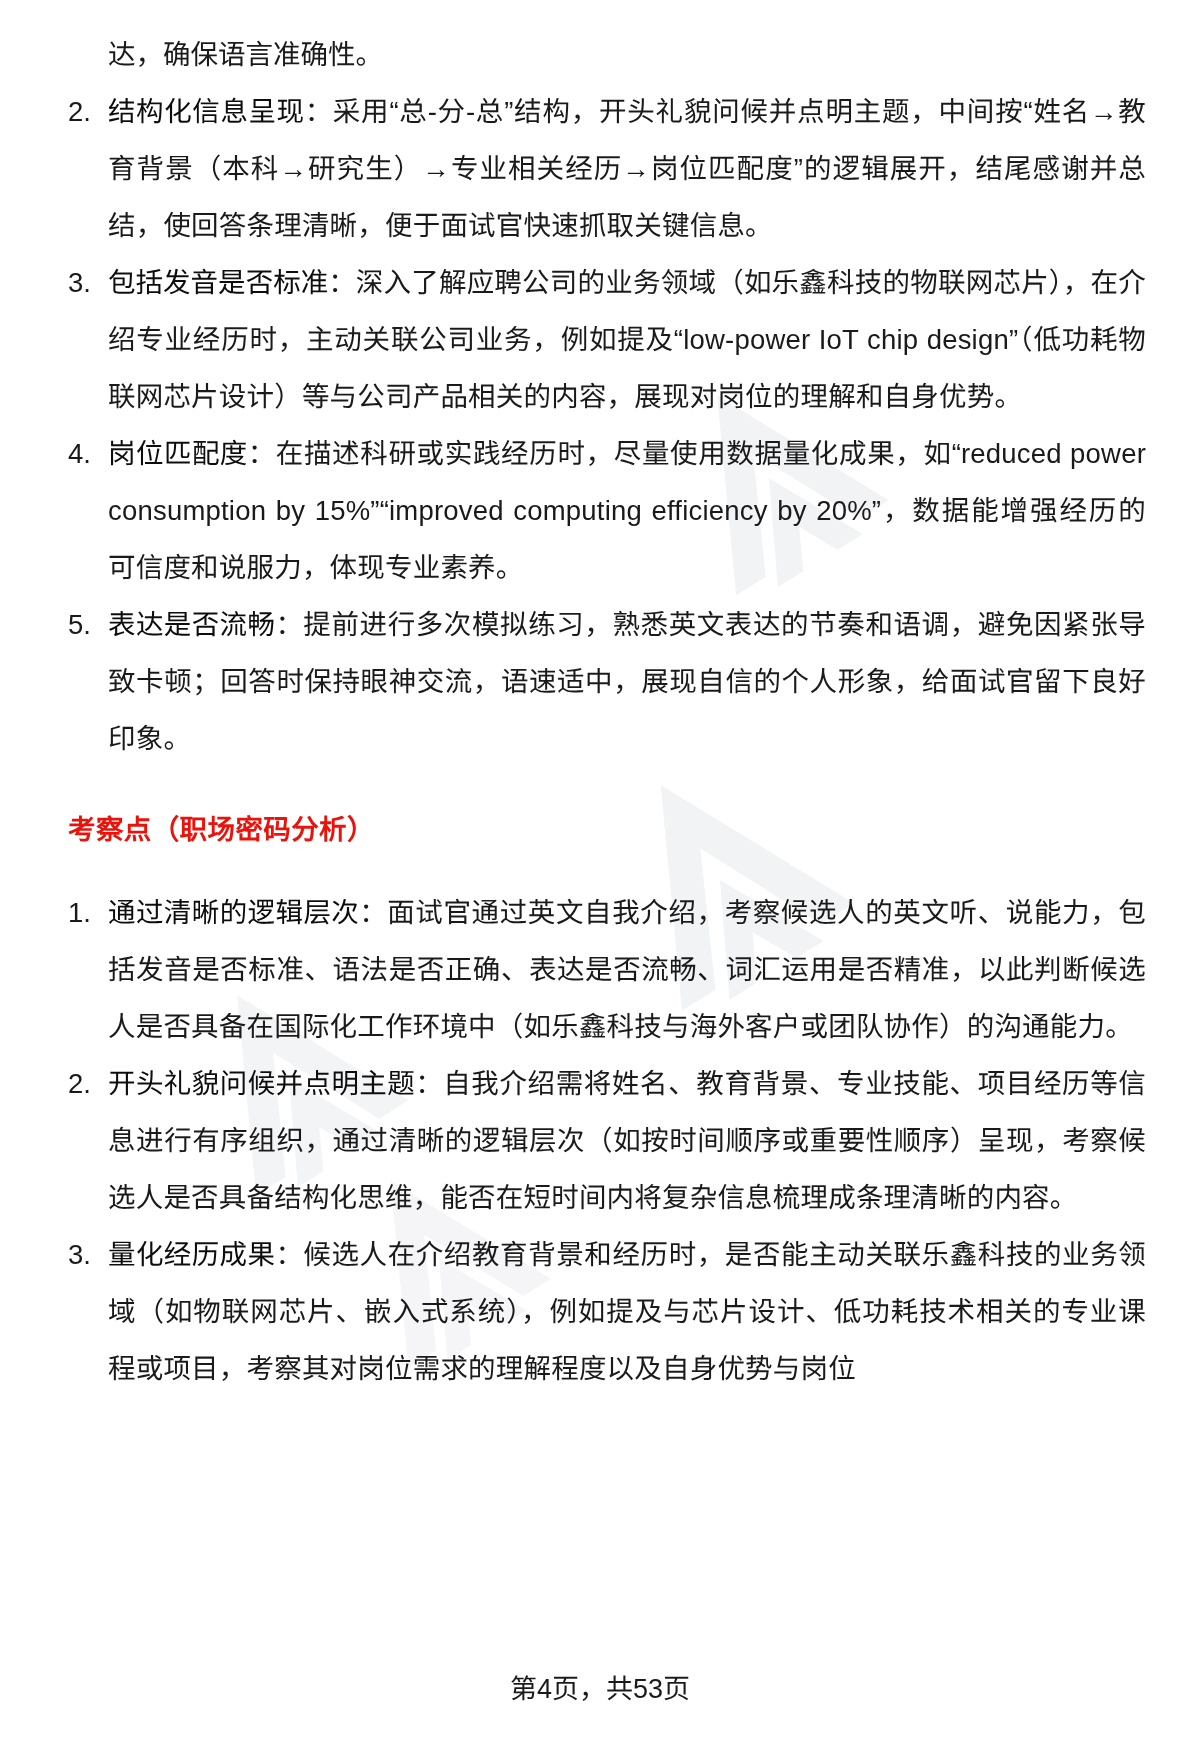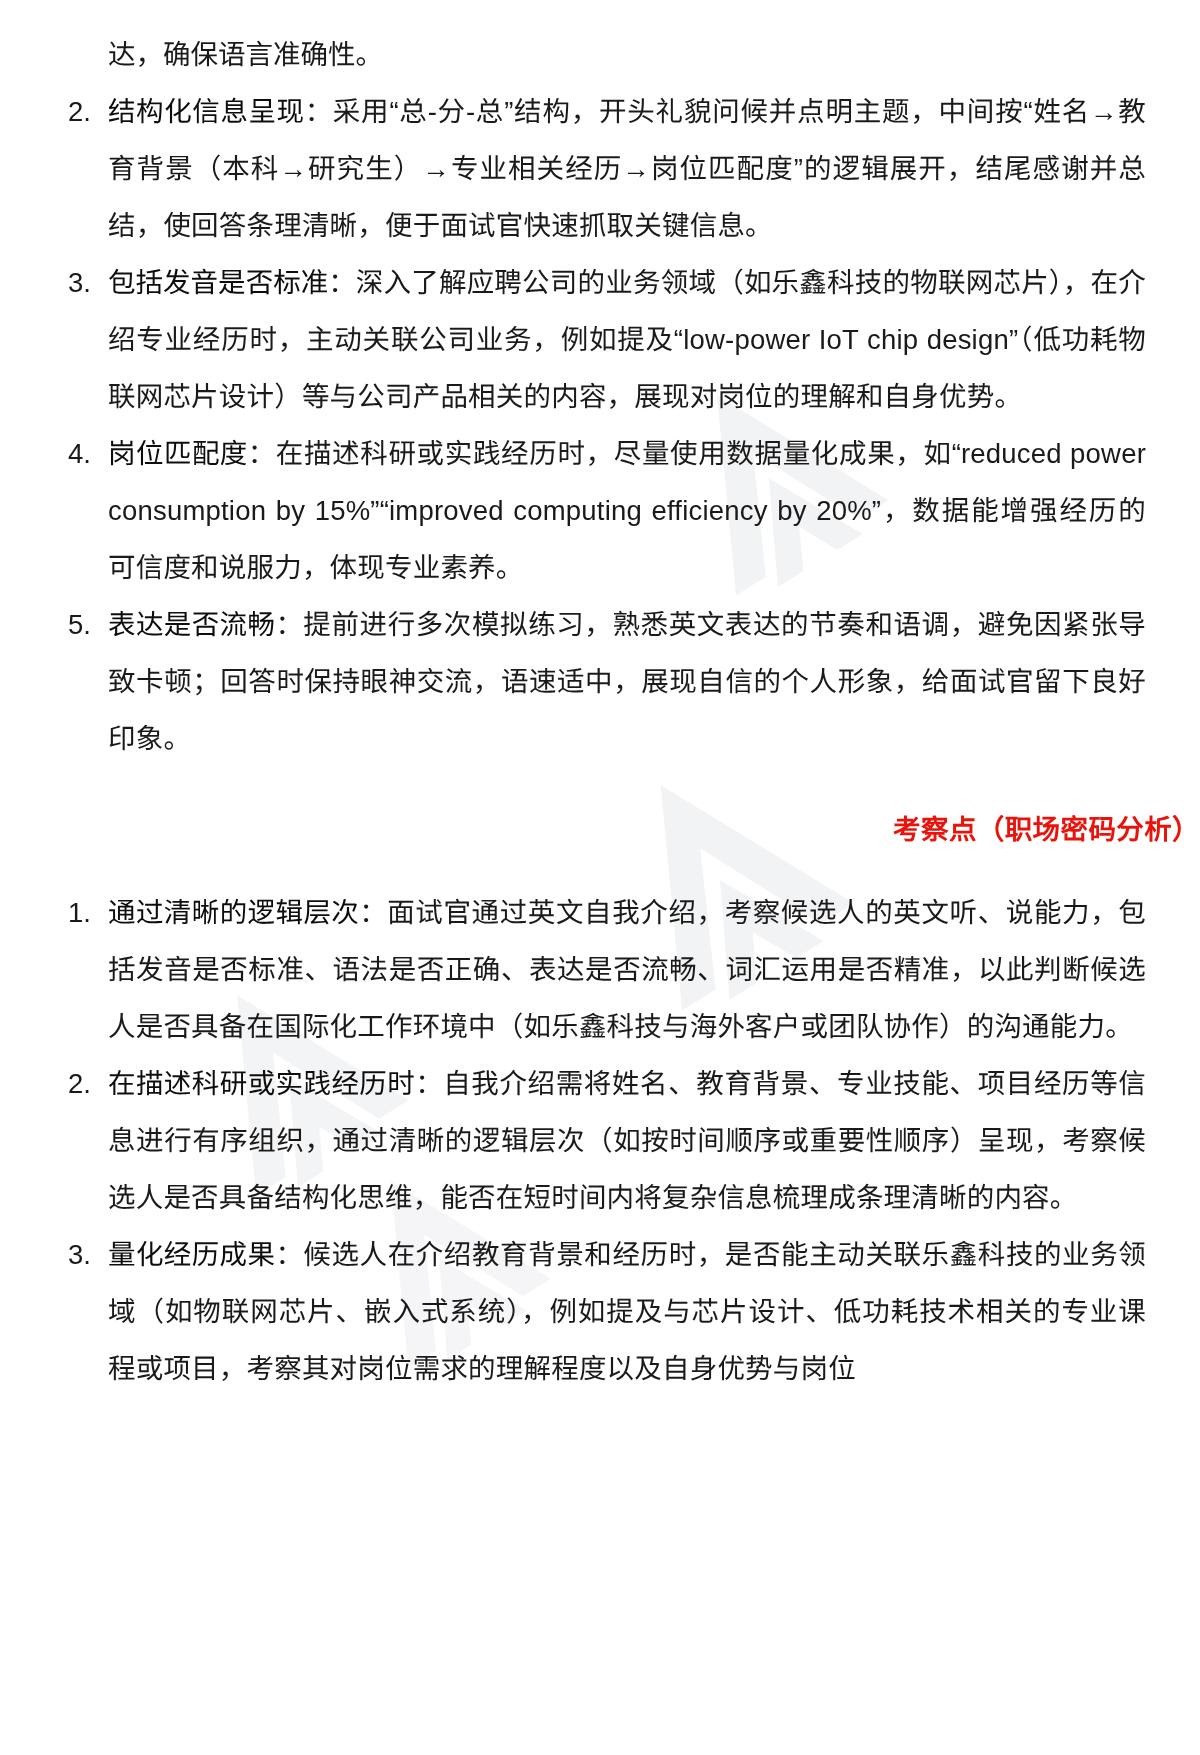--- a/index.html
+++ b/index.html
@@ -94,21 +94,20 @@
   }
 
   .section-heading {
     margin: 0;
     padding-left: 68px;
     color: #e8140c;
     font-size: 27.5px;
     font-weight: 700;
     line-height: 57px;
     letter-spacing: 0.4px;
-    text-align: right;
   }
 
   .spacer-sm { height: 26px; }
   .spacer-md { height: 34px; }
 
   .footer {
     position: absolute;
     left: 0;
     right: 0;
     bottom: 46px;
@@ -176,23 +175,24 @@
 
     <h2 class="section-heading">考察点（职场密码分析）</h2>
 
     <div class="spacer-sm"></div>
 
     <ol class="doc-list">
       <li>
         <span class="marker">1.</span><span class="term">通过清晰的逻辑层次</span><span>：</span><span class="list-item-body">面试官通过英文自我介绍，考察候选人的英文听、说能力，包括发音是否标准、语法是否正确、表达是否流畅、词汇运用是否精准，以此判断候选人是否具备在国际化工作环境中（如乐鑫科技与海外客户或团队协作）的沟通能力。</span>
       </li>
       <li>
-        <span class="marker">2.</span><span class="term">在描述科研或实践经历时</span><span>：</span><span class="list-item-body">自我介绍需将姓名、教育背景、专业技能、项目经历等信息进行有序组织，通过清晰的逻辑层次（如按时间顺序或重要性顺序）呈现，考察候选人是否具备结构化思维，能否在短时间内将复杂信息梳理成条理清晰的内容。</span>
+        <span class="marker">2.</span><span class="term">开头礼貌问候并点明主题</span><span>：</span><span class="list-item-body">自我介绍需将姓名、教育背景、专业技能、项目经历等信息进行有序组织，通过清晰的逻辑层次（如按时间顺序或重要性顺序）呈现，考察候选人是否具备结构化思维，能否在短时间内将复杂信息梳理成条理清晰的内容。</span>
       </li>
       <li>
         <span class="marker">3.</span><span class="term">量化经历成果</span><span>：</span><span class="list-item-body">候选人在介绍教育背景和经历时，是否能主动关联乐鑫科技的业务领域（如物联网芯片、嵌入式系统），例如提及与芯片设计、低功耗技术相关的专业课程或项目，考察其对岗位需求的理解程度以及自身优势与岗位</span>
       </li>
     </ol>
 
   </div>
 
+  <div class="footer">第4页，共53页</div>
 
 </div>
 
 </body></html>

